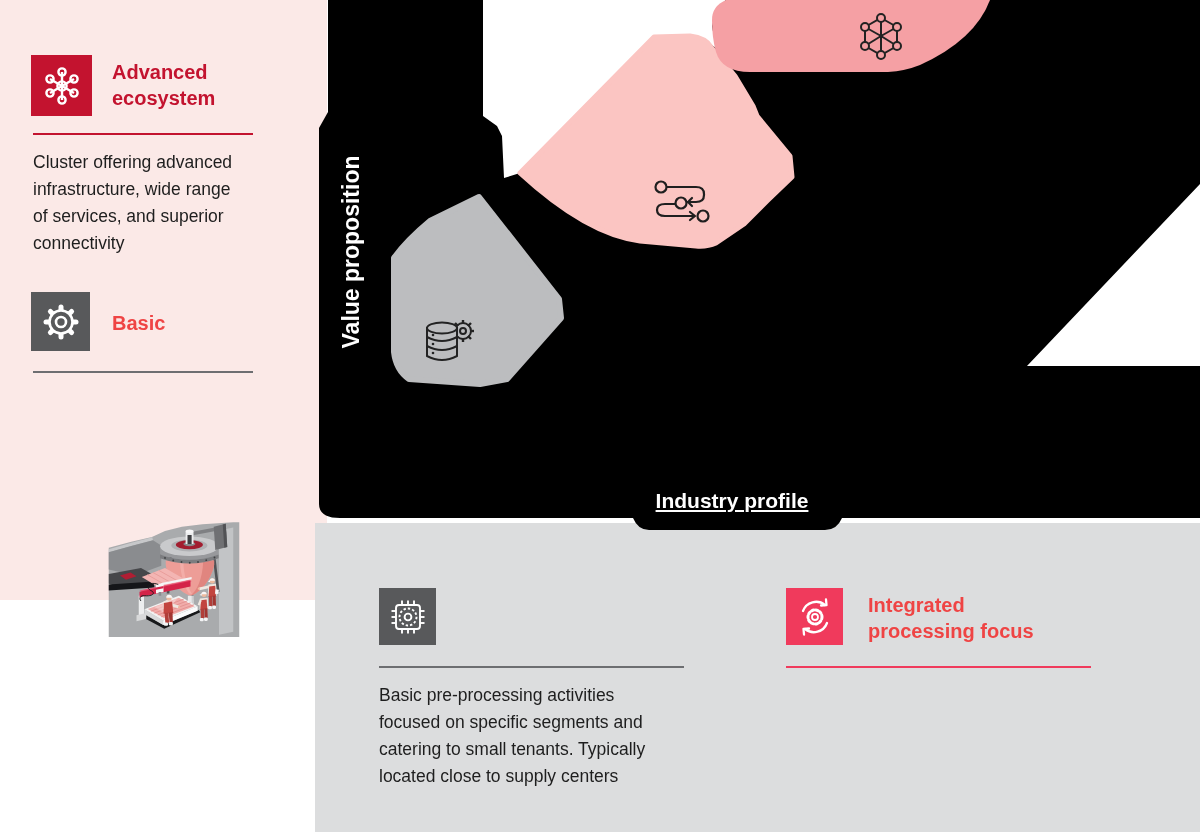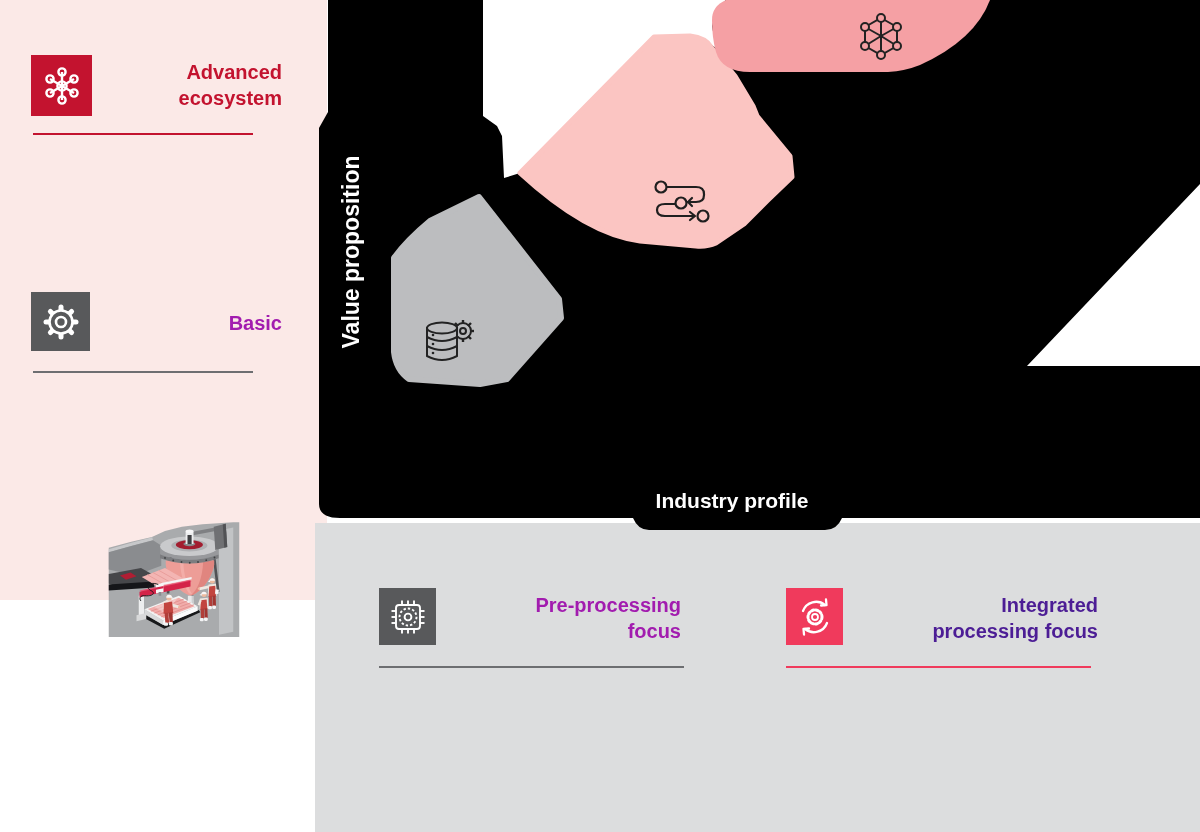--- a/index.html
+++ b/index.html
@@ -2,30 +2,30 @@
 <html><head>
 <meta charset="utf-8">
 <style>
   html,body{margin:0;padding:0;background:#ffffff;}
   .canvas{position:relative;width:1200px;height:832px;background:#ffffff;overflow:hidden;
           font-family:"Liberation Sans",sans-serif;}
   .abs{position:absolute;}
   .sidebar{left:0;top:0;width:327px;height:600px;background:#FBE9E7;}
   .bottom-section{left:315px;top:523px;width:885px;height:309px;background:#DCDDDE;}
   .icon-square{width:57px;height:57px;display:flex;align-items:center;justify-content:center;}
-  .legend-title{font-weight:bold;font-size:20px;line-height:26px;white-space:pre-line;text-align:right;}
+  .legend-title{font-weight:bold;font-size:20px;line-height:26px;white-space:pre-line;}
   .legend-divider{height:2px;}
   .legend-body{font-size:17.5px;line-height:27px;color:#1E1E1E;white-space:pre-line;}
   .red{color:#C3132F;} .bg-red{background:#C3132F;}
-  .dkgray{color:#a21caf;} .bg-dkgray{background:#58595B;}
+  .dkgray{color:#ef4444;} .bg-dkgray{background:#58595B;}
   .graydiv{background:#6D6E71;}
-  .pink{color:#4c1d95;} .bg-pink{background:#F03A5C;}
+  .pink{color:#ef4444;} .bg-pink{background:#F03A5C;}
   .axis-label{color:#ffffff;font-weight:bold;white-space:nowrap;}
   .y-axis{left:351px;top:252px;font-size:23px;transform:translate(-50%,-50%) rotate(-90deg);}
-  .x-axis{left:732px;top:501px;font-size:21px;transform:translate(-50%,-50%);}
+  .x-axis{left:732px;top:501px;font-size:21px;transform:translate(-50%,-50%);text-decoration:underline;}
   svg{display:block;}
 </style>
 </head>
 <body>
 
 <div class="canvas">
 
   <div class="abs sidebar"></div>
 
   <div class="abs bottom-section"></div>
@@ -116,20 +116,24 @@
         <circle cx="21" cy="35" r="3.6"></circle>
           <circle cx="9" cy="28" r="3.6"></circle>
           <circle cx="9" cy="14" r="3.6"></circle>
         <circle cx="21" cy="21" r="4.6"></circle>
       </g>
     </svg>
   </div>
   <div class="abs legend-title red" style="left:112px;top:59px;width:170px">Advanced
 ecosystem</div>
   <div class="abs legend-divider bg-red" style="left:33px;top:133px;width:220px"></div>
+  <div class="abs legend-body" style="left:33px;top:149px;width:260px">Cluster offering advanced
+infrastructure, wide range
+of services, and superior
+connectivity</div>
 
   <div class="abs icon-square bg-dkgray" style="left:31px;top:292px;width:59px;height:59px">
     <svg width="42" height="42" viewBox="0 0 42 42">
       <g stroke="#ffffff" fill="none">
         <g stroke-width="5" stroke-linecap="round">
           <line x1="21" y1="6" x2="21" y2="9"></line>
             <line x1="21" y1="33" x2="21" y2="36"></line>
           <line x1="6" y1="21" x2="9" y2="21"></line>
             <line x1="33" y1="21" x2="36" y2="21"></line>
           <line x1="10.4" y1="10.4" x2="12.5" y2="12.5"></line>
@@ -159,23 +163,25 @@
           <line x1="8" y1="20" x2="3.5" y2="20"></line>
           <line x1="8" y1="26" x2="3.5" y2="26"></line>
         <line x1="32" y1="14" x2="36.5" y2="14"></line>
           <line x1="32" y1="20" x2="36.5" y2="20"></line>
           <line x1="32" y1="26" x2="36.5" y2="26"></line>
         <circle cx="20" cy="20" r="8.5" stroke-dasharray="2.4,2"></circle>
         <circle cx="20" cy="20" r="3.4"></circle>
       </g>
     </svg>
   </div>
-  <div class="abs legend-title dkgray" style="left:461px;top:592px;width:220px">Pre-processing
-focus</div>
   <div class="abs legend-divider graydiv" style="left:379px;top:666px;width:305px"></div>
+  <div class="abs legend-body" style="left:379px;top:682px;width:330px">Basic pre-processing activities
+focused on specific segments and
+catering to small tenants. Typically
+located close to supply centers</div>
 
   <div class="abs icon-square bg-pink" style="left:786px;top:588px">
     <svg width="42" height="42" viewBox="0 0 42 42">
       <g stroke="#ffffff" fill="none" stroke-width="2.3" stroke-linecap="round">
         <path d="M9,15 A14,14 0 0 1 31,9"></path>
         <path d="M27,9.5 L32.5,9 L32,3.5" stroke-linejoin="round"></path>
         <path d="M33,27 A14,14 0 0 1 11,33"></path>
         <path d="M15,32.5 L9.5,33 L10,38.5" stroke-linejoin="round"></path>
         <circle cx="21" cy="21" r="7" stroke-width="3" stroke-dasharray="2.2,2"></circle>
         <circle cx="21" cy="21" r="3" stroke-width="1.8"></circle>

